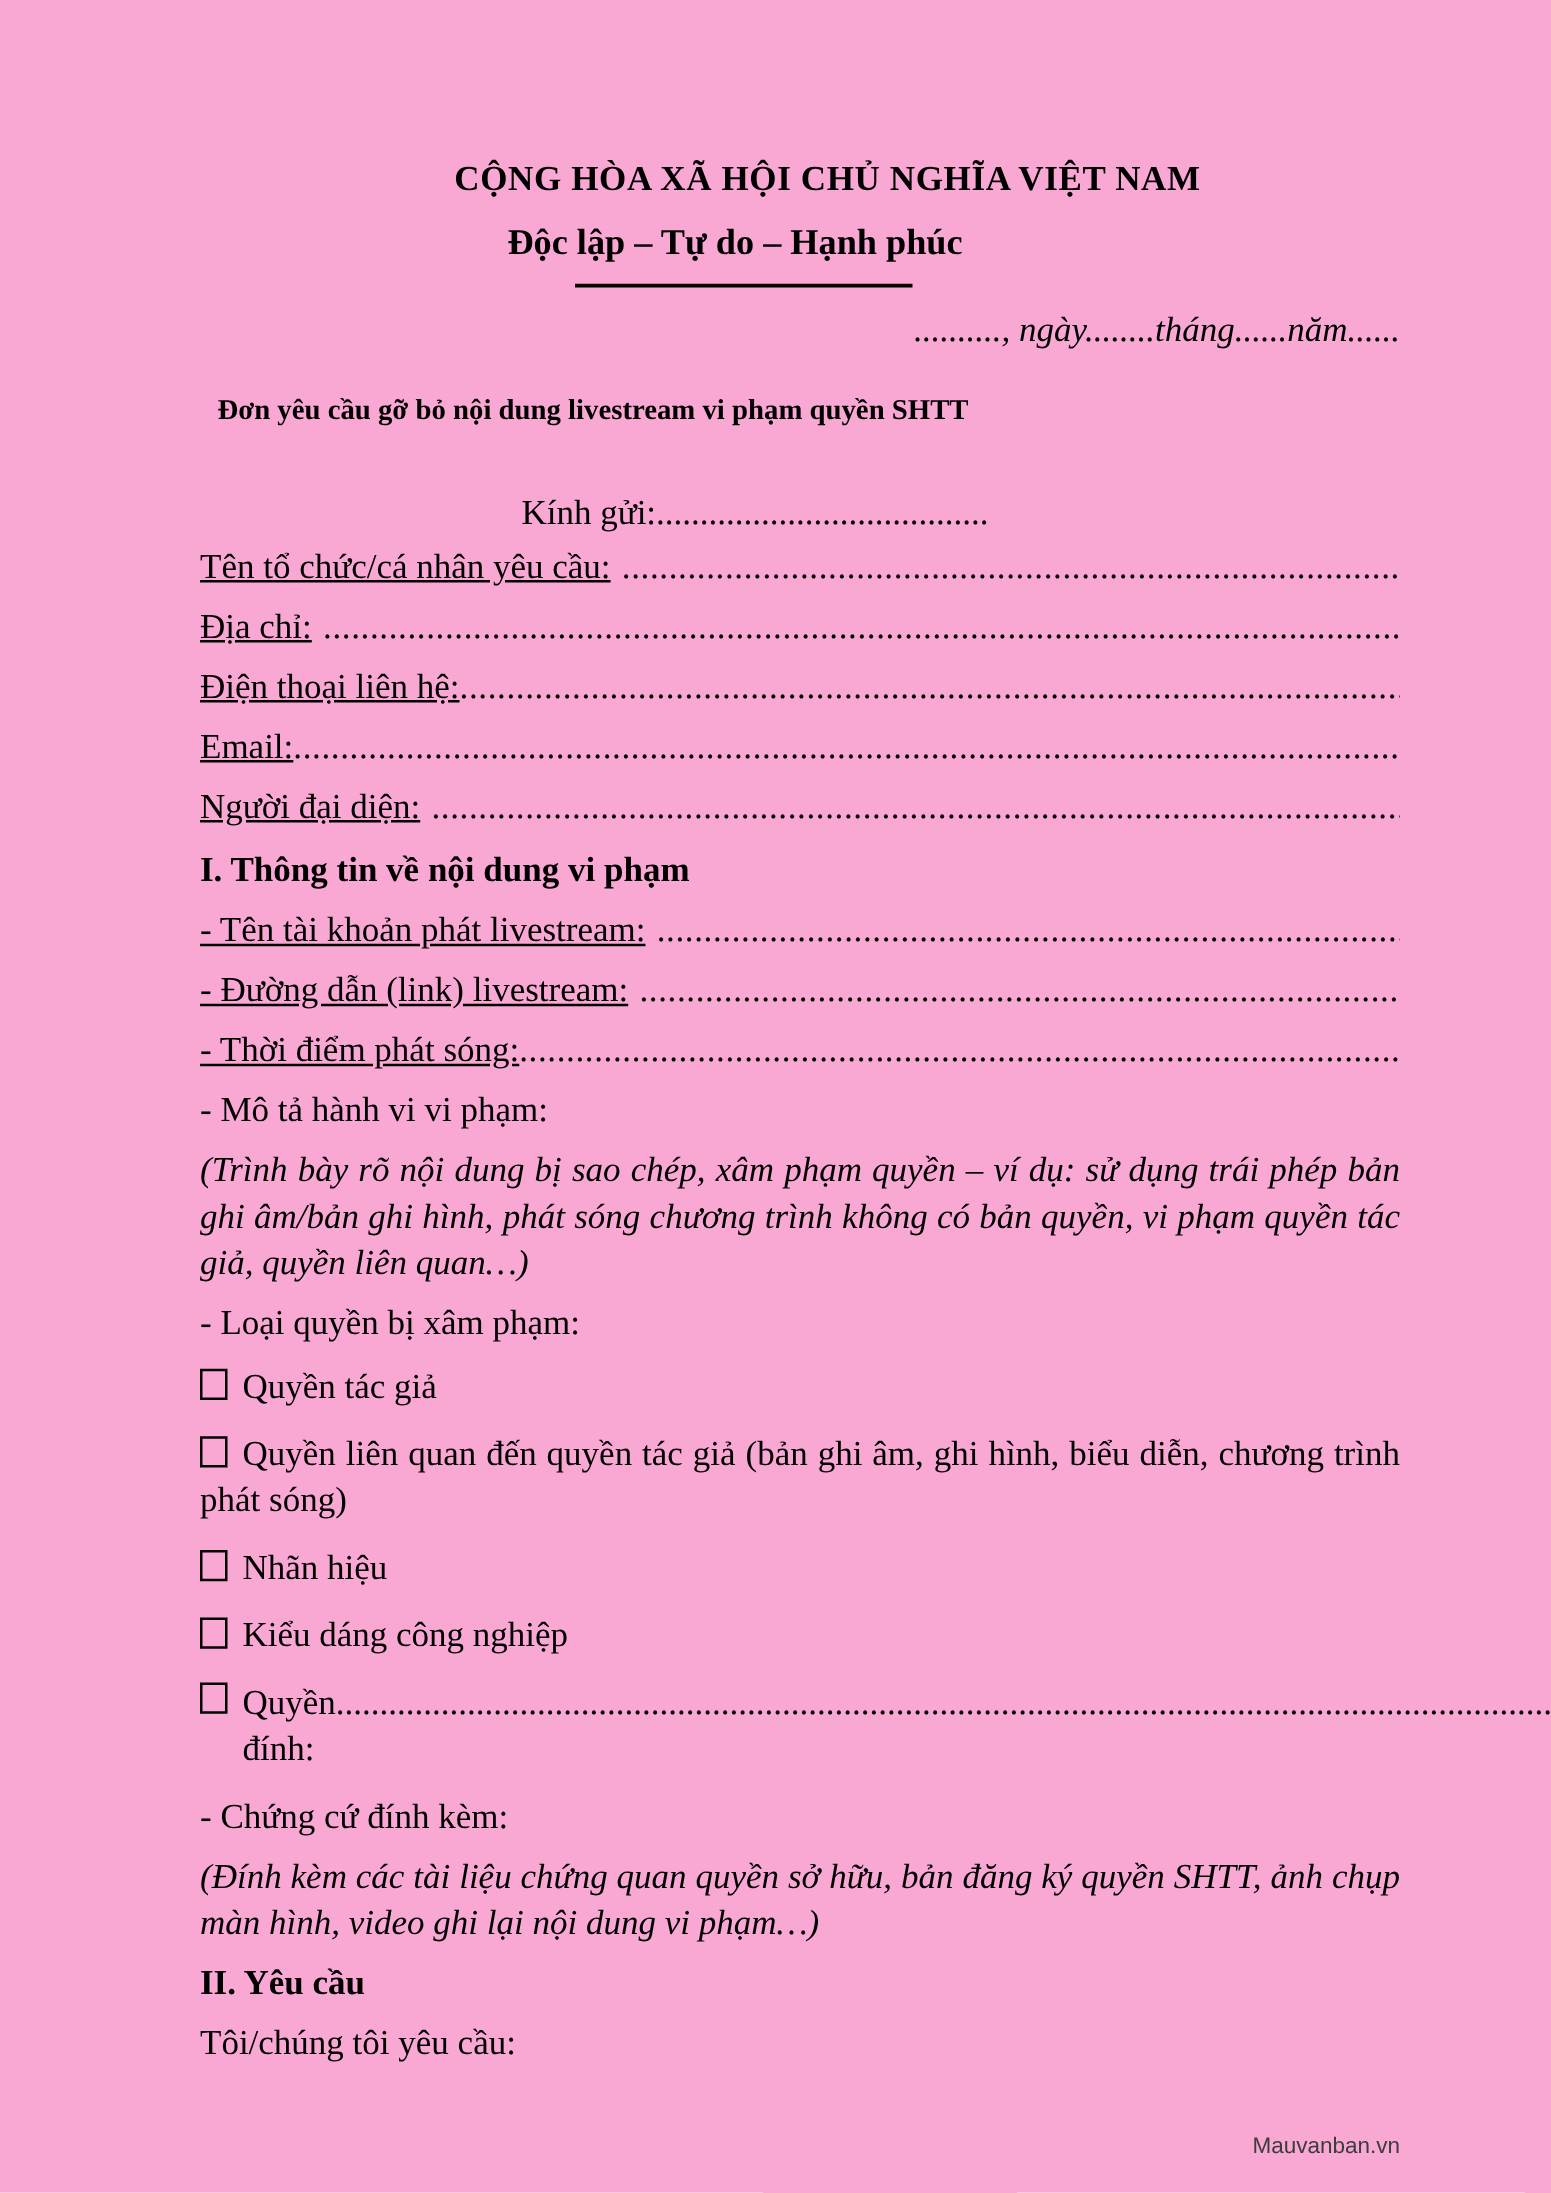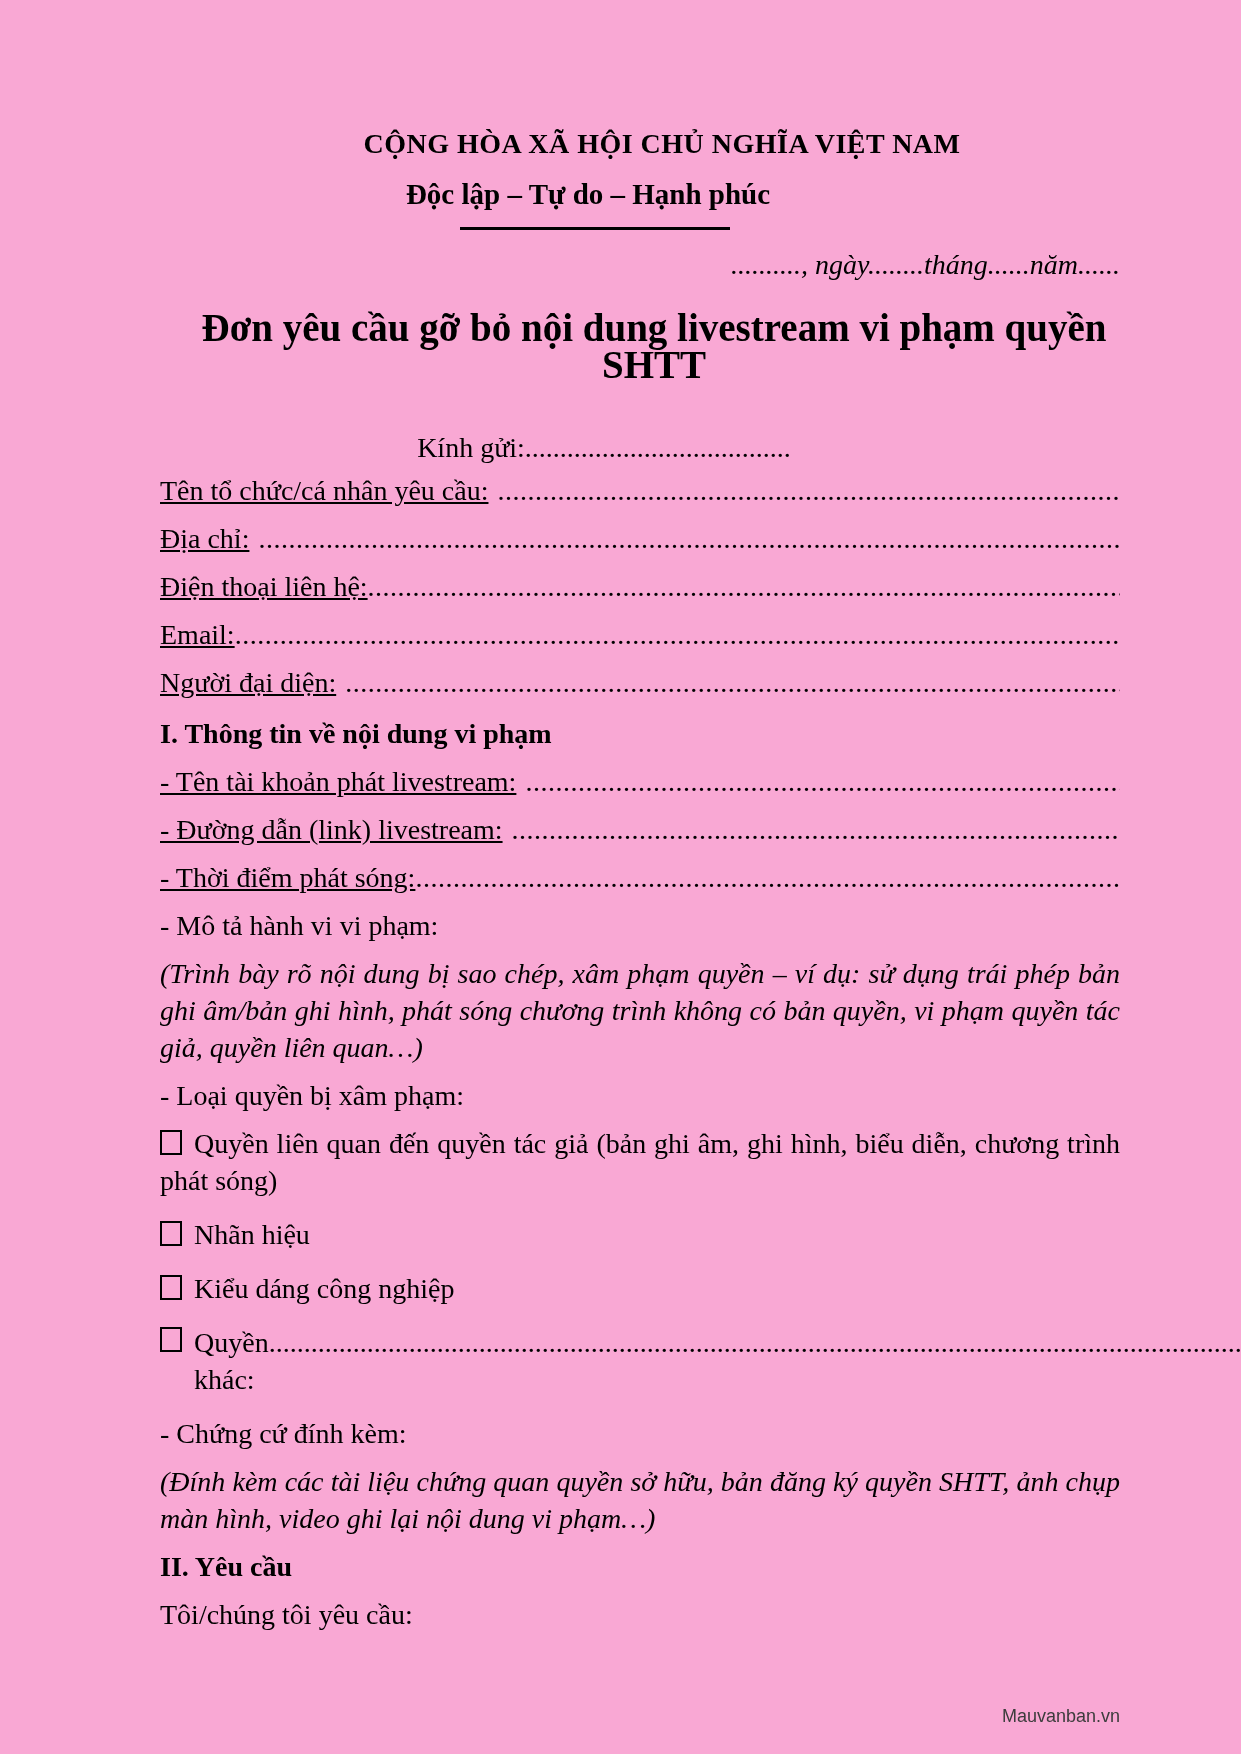--- a/index.html
+++ b/index.html
@@ -13,21 +13,21 @@
   .page { position:relative; width:1241px; height:1754px; background:#f9a8d4; }
   .content { position:absolute; left:160px; top:125px; width:960px; }
 
   p { margin:0; line-height:37px; }
 
   .nat-line1 { text-align:center; font-weight:bold; font-size:28px; position:relative; left:22px; letter-spacing:0.5px; }
   .nat-line2 { text-align:center; font-weight:bold; font-size:29px; position:relative; left:-52px; margin-top:14px; }
   .rule { width:270px; height:0; border-bottom:3px solid #000; margin:14px 0 0 300px; }
   .date-line { text-align:right; font-style:italic; margin-top:16px; }
 
-  .doc-title { text-align:center; font-weight:bold; font-size:39px; margin-top:26px; position:relative; left:14px; }
+  .doc-title { font-weight:bold; font-size:23px; margin-top:26px; position:relative; left:14px; }
   .recipient { text-align:center; margin-top:46px; position:relative; left:-36px; }
 
   .fill-line { display:flex; align-items:baseline; margin:0 0 11px 0; line-height:37px; }
   .fill-line .lbl { white-space:nowrap;text-decoration:underline; }
   .fill-line .lbl.gap { padding-right:9px; }
   .fill-line .dots { flex:1 1 auto; overflow:hidden; white-space:nowrap; letter-spacing:0.5px; }
 
   .block-space { margin-top:6px; }
 
   .sec-heading { font-weight:bold; margin:14px 0 11px 0; }
@@ -96,32 +96,35 @@
     </p>
     <p class="fill-line">
       <span class="lbl">- Thời điểm phát sóng:</span>
       <span class="dots">.........................................................................................................................................................................................................................................................</span>
     </p>
 
     <p class="plain-line">- Mô tả hành vi vi phạm:</p>
     <p class="note">(Trình bày rõ nội dung bị sao chép, xâm phạm quyền – ví dụ: sử dụng trái phép bản ghi âm/bản ghi hình, phát sóng chương trình không có bản quyền, vi phạm quyền tác giả, quyền liên quan…)</p>
     <p class="plain-line">- Loại quyền bị xâm phạm:</p>
 
+    <p class="option first">
+      <span class="checkbox"></span><span>Quyền tác giả</span>
+    </p>
     <p class="option">
       <span class="checkbox"></span><span>Quyền liên quan đến quyền tác giả (bản ghi âm, ghi hình, biểu diễn, chương trình phát sóng)</span>
     </p>
     <p class="option">
       <span class="checkbox"></span><span>Nhãn hiệu</span>
     </p>
     <p class="option">
       <span class="checkbox"></span><span>Kiểu dáng công nghiệp</span>
     </p>
     <p class="option fill">
       <span class="checkbox"></span>
-        <span class="lbl gap">Quyền khác:</span>
+        <span class="lbl gap">Quyền đính:</span>
         <span class="dots">.........................................................................................................................................................................................................................................................</span>
     </p>
 
     <p class="plain-line">- Chứng cứ đính kèm:</p>
     <p class="note">(Đính kèm các tài liệu chứng quan quyền sở hữu, bản đăng ký quyền SHTT, ảnh chụp màn hình, video ghi lại nội dung vi phạm…)</p>
 
     <p class="sec2-heading">II. Yêu cầu</p>
     <p class="plain-line">Tôi/chúng tôi yêu cầu:</p>
 
   </div>

